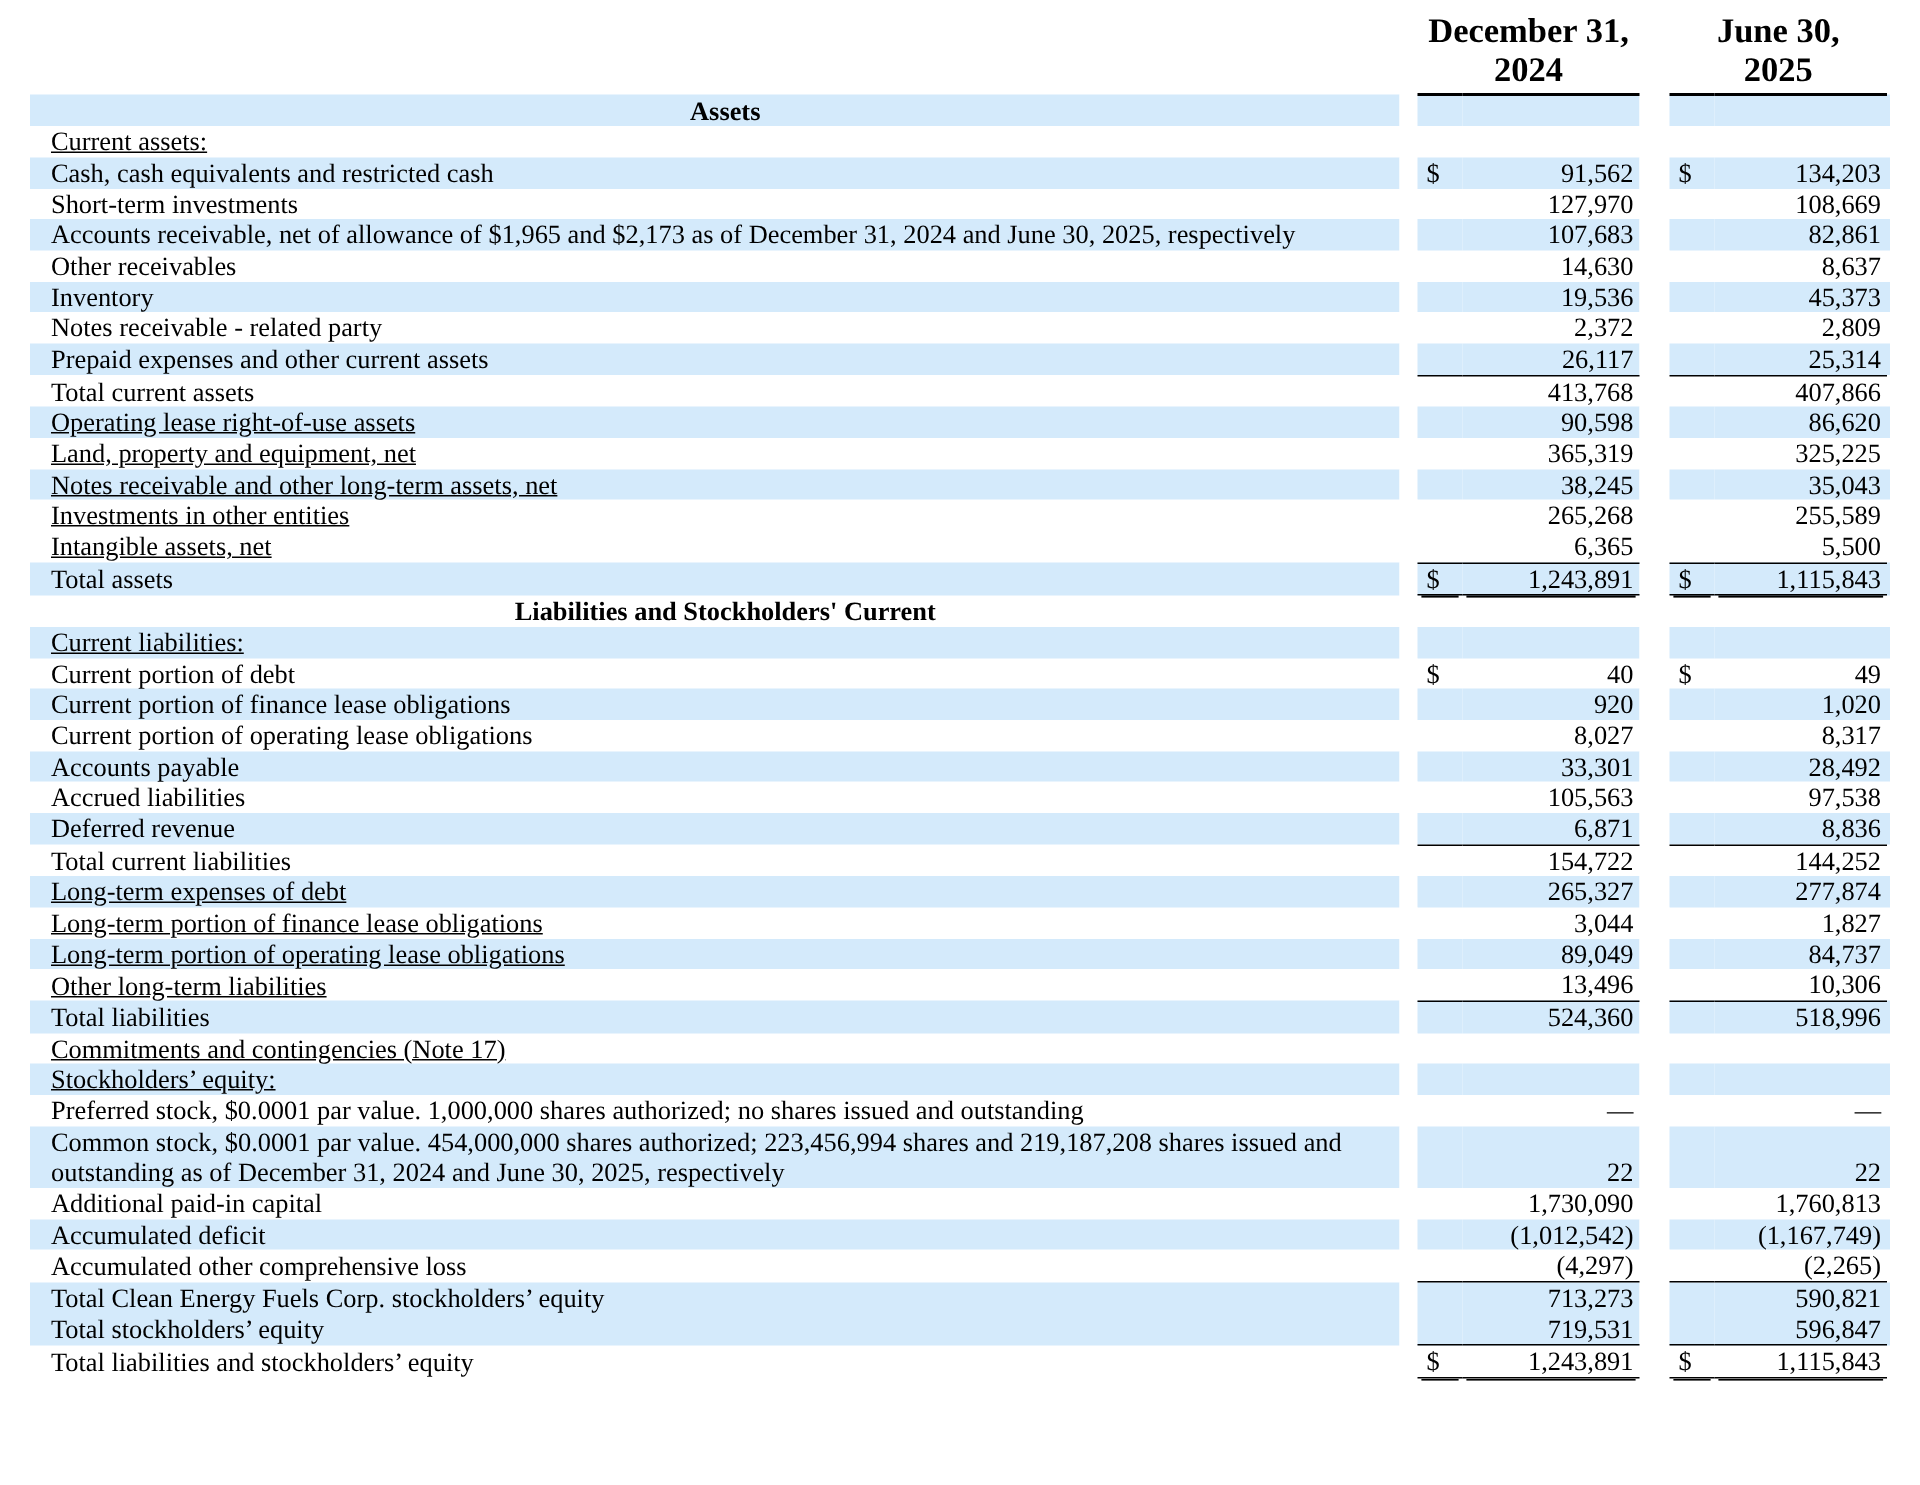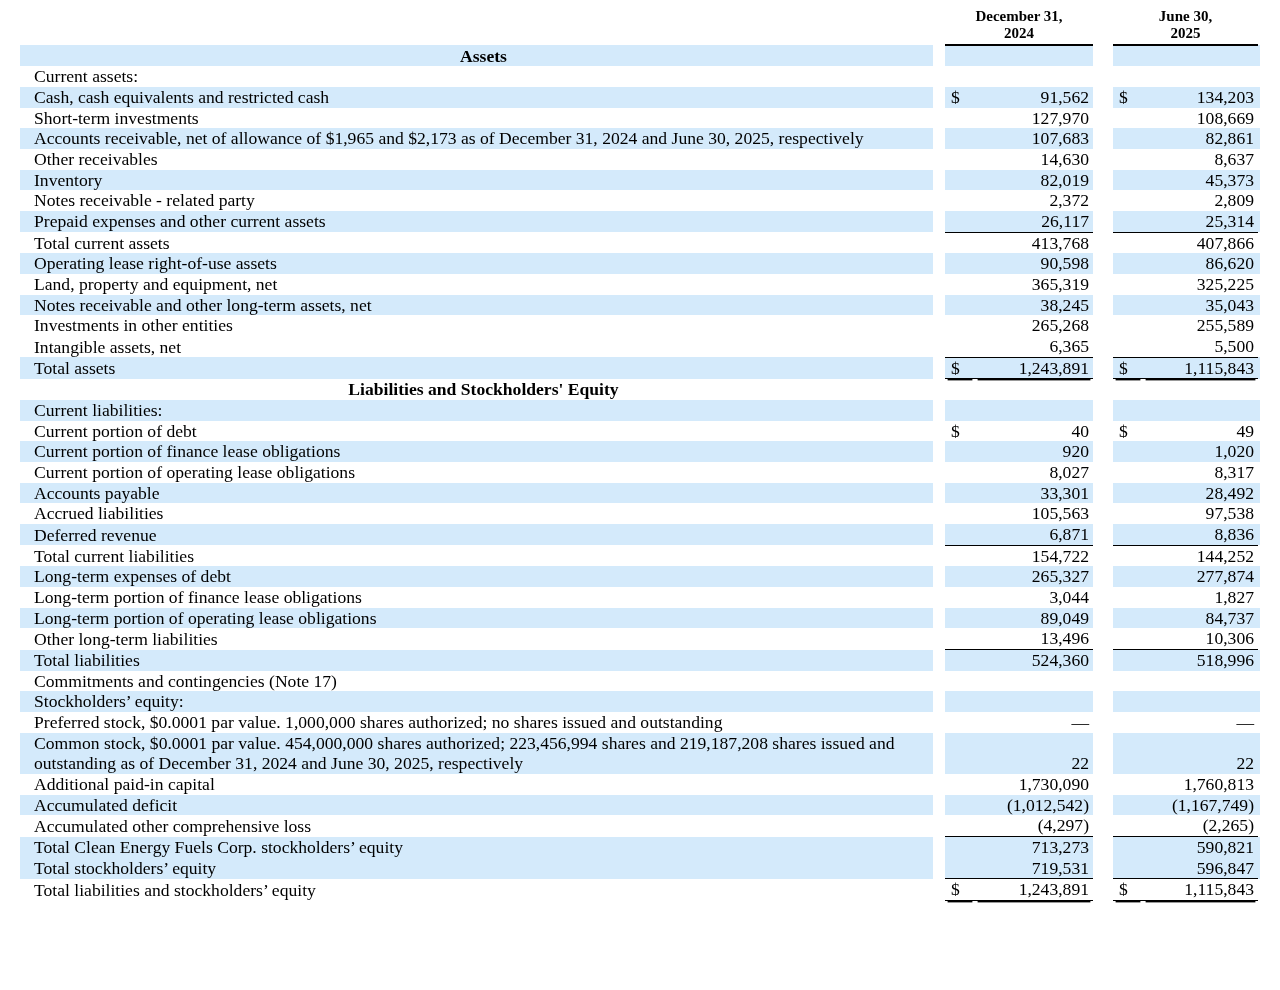--- a/index.html
+++ b/index.html
@@ -65,36 +65,36 @@
     padding-right: 4px;
     white-space: nowrap;
   }
   td.cur {
     text-align: left;
     padding-left: 6px;
     white-space: nowrap;
   }
   td.gut { background: #ffffff !important; }
 
-  .ind0 { padding-left: 2px; }
+  .ind0 { padding-left: 2px; text-decoration: underline; }
   .ind1 { padding-left: 16px; }
   .ind2 { padding-left: 30px; }
 
   
   td.section {
     text-align: center;
     font-weight: bold;
     padding-right: 0;
   }
 
   
   th.hdr {
     text-align: center;
     font-weight: bold;
-    font-size: 15px;
+    font-size: 23px;
     line-height: 1.12;
     vertical-align: bottom;
     padding-bottom: 2px;
   }
   th.hdr.ul { border-bottom: 2.2px solid #000; }
 
   
   td.wrap { white-space: normal; }
 </style>
 </head>
@@ -186,21 +186,21 @@
           <td class="sh num">14,630</td>
           <td class="gut">&nbsp;</td>
           <td class="sh cur">&nbsp;</td>
           <td class="sh num">8,637</td>
           <td class="sh">&nbsp;</td>
         </tr>
         <tr class="shaded">
           <td class="sh label ind1 wrap">Inventory</td>
           <td class="gut">&nbsp;</td>
           <td class="sh cur">&nbsp;</td>
-          <td class="sh num">82,019</td>
+          <td class="sh num">19,536</td>
           <td class="gut">&nbsp;</td>
           <td class="sh cur">&nbsp;</td>
           <td class="sh num">45,373</td>
           <td class="sh">&nbsp;</td>
         </tr>
         <tr class="">
           <td class="sh label ind1 wrap">Notes receivable - related party</td>
           <td class="gut">&nbsp;</td>
           <td class="sh cur">&nbsp;</td>
           <td class="sh num">2,372</td>
@@ -283,21 +283,21 @@
           <td class="sh label ind2 wrap">Total assets</td>
           <td class="gut">&nbsp;</td>
           <td class="sh cur" style="border-top: 1.4px solid rgb(0, 0, 0); border-bottom: 1.4px solid rgb(0, 0, 0); box-shadow: rgb(0, 0, 0) 0px 4px 0px -2.6px;">$</td>
           <td class="sh num" style="border-top: 1.4px solid rgb(0, 0, 0); border-bottom: 1.4px solid rgb(0, 0, 0); box-shadow: rgb(0, 0, 0) 0px 4px 0px -2.6px;">1,243,891</td>
           <td class="gut">&nbsp;</td>
           <td class="sh cur" style="border-top: 1.4px solid rgb(0, 0, 0); border-bottom: 1.4px solid rgb(0, 0, 0); box-shadow: rgb(0, 0, 0) 0px 4px 0px -2.6px;">$</td>
           <td class="sh num" style="border-top: 1.4px solid rgb(0, 0, 0); border-bottom: 1.4px solid rgb(0, 0, 0); box-shadow: rgb(0, 0, 0) 0px 4px 0px -2.6px;">1,115,843</td>
           <td class="sh">&nbsp;</td>
         </tr>
         <tr class="">
-          <td class="sh label section">Liabilities and Stockholders' Equity</td>
+          <td class="sh label section">Liabilities and Stockholders' Current</td>
           <td class="gut">&nbsp;</td>
           <td class="sh cur">&nbsp;</td>
           <td class="sh num">&nbsp;</td>
           <td class="gut">&nbsp;</td>
           <td class="sh cur">&nbsp;</td>
           <td class="sh num">&nbsp;</td>
           <td class="sh">&nbsp;</td>
         </tr>
         <tr class="shaded">
           <td class="sh label ind0 wrap">Current liabilities:</td>

